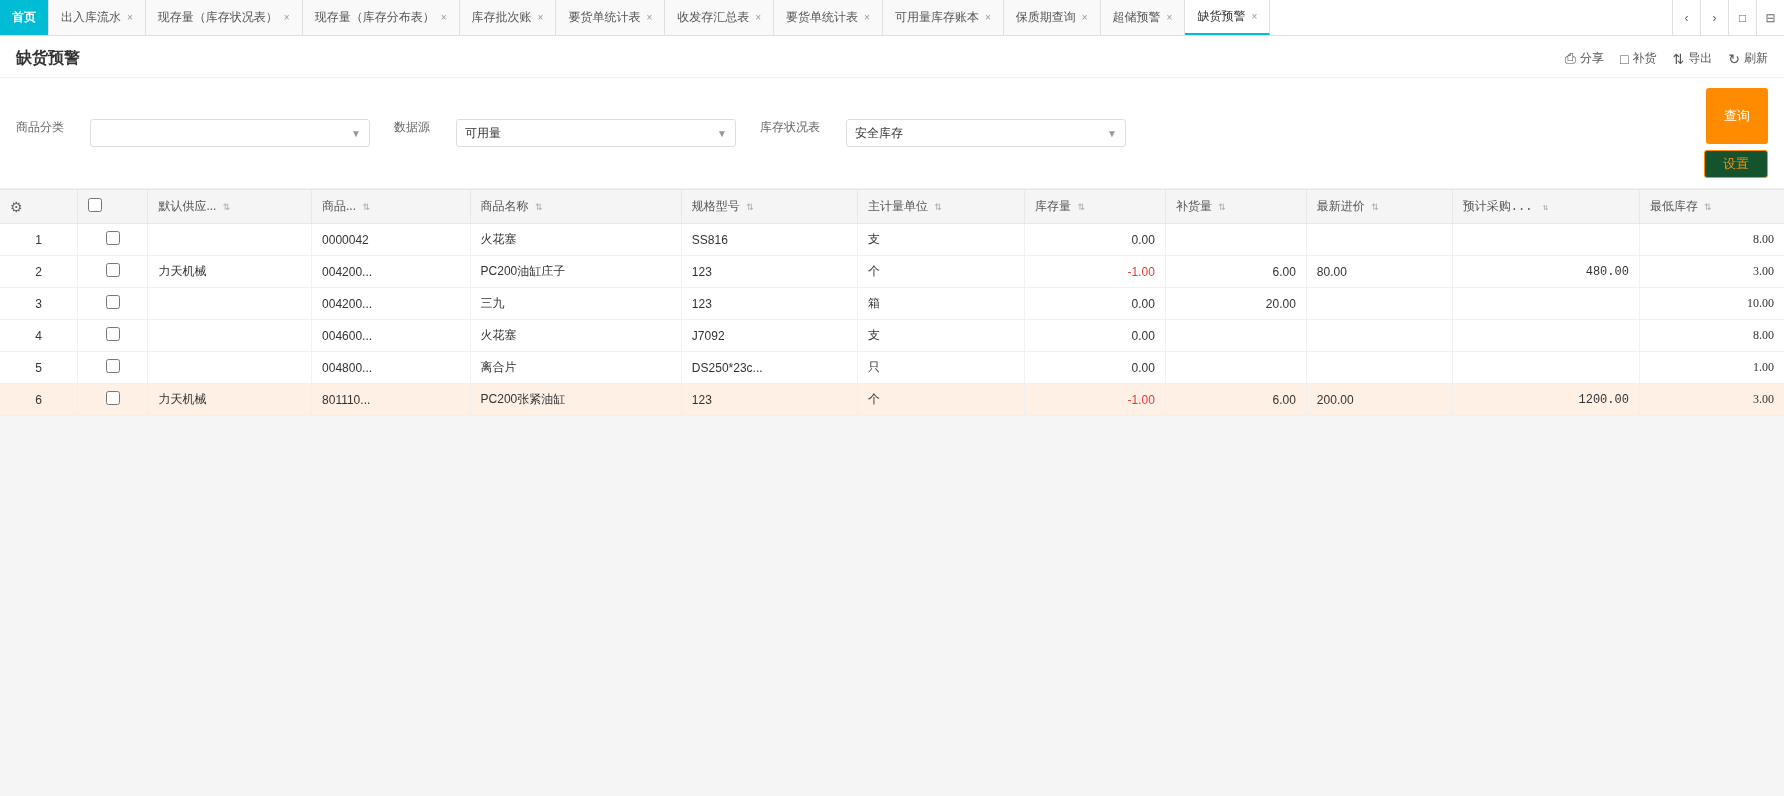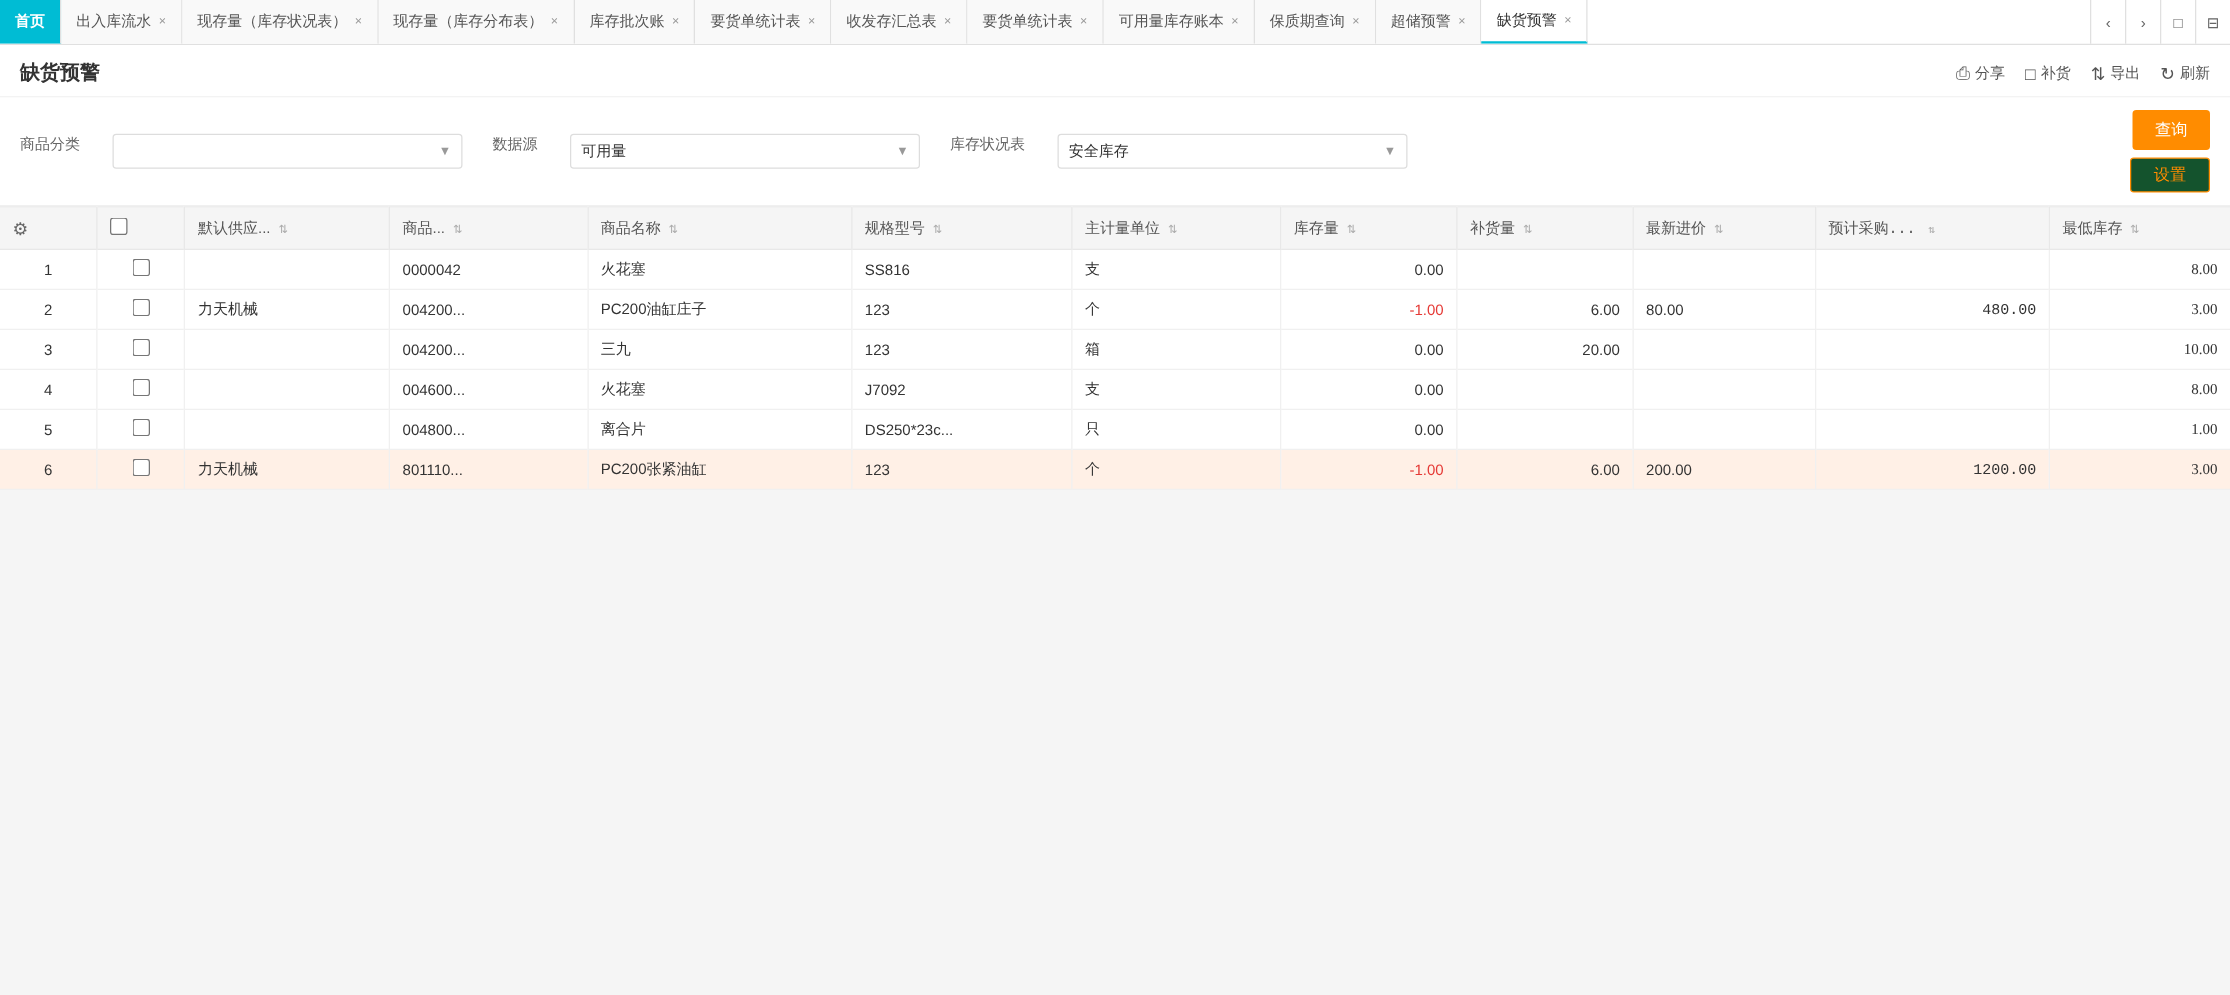--- a/index.html
+++ b/index.html
@@ -137,21 +137,21 @@
       display: flex;
       flex-direction: column;
       gap: 6px;
       align-items: flex-end;
     }
     .btn-primary {
       background: #ff8c00;
       color: #fff;
       border: none;
       border-radius: 3px;
-      padding: 7px 18px;
+      padding: 19px 18px;
       cursor: pointer;
       font-size: 13px;
       white-space: nowrap;
     }
     .btn-secondary {
       background: #14532d;
       color: #ff8c00;
       border: 1px solid #ff8c00;
       border-radius: 3px;
       padding: 4px 18px;

